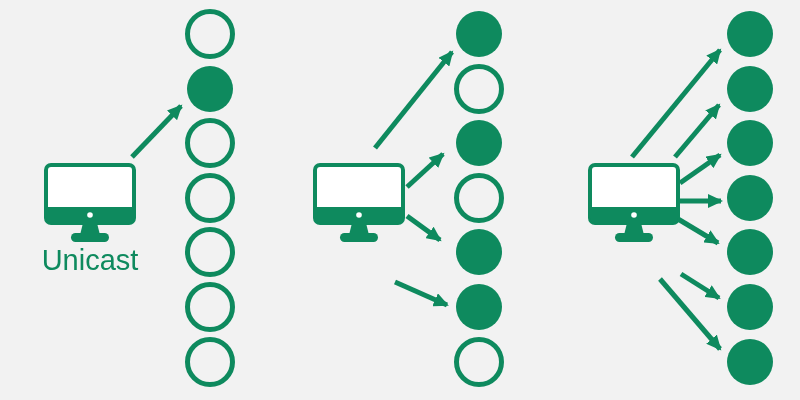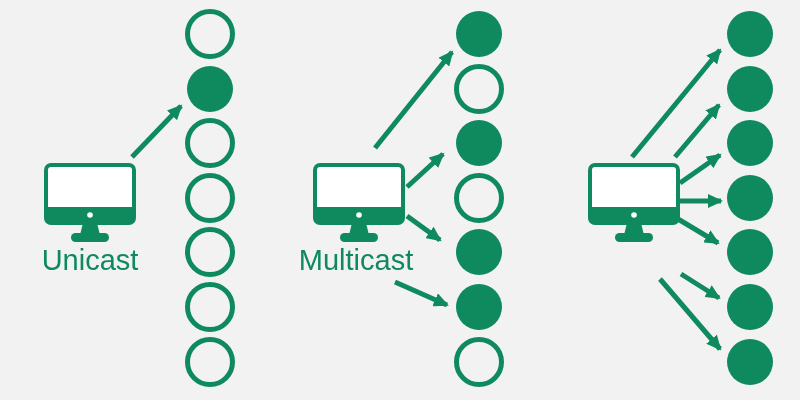--- a/index.html
+++ b/index.html
@@ -97,15 +97,14 @@
     <svg viewBox="0 0 92 80">
       <rect x="2" y="2" width="88" height="58" rx="5" fill="var(--screen)" stroke="var(--accent)" stroke-width="4"></rect>
       <path d="M2,44 H90 V55 a5,5 0 0 1 -5,5 H7 a5,5 0 0 1 -5,-5 Z" fill="var(--accent)"></path>
       <circle cx="46" cy="52" r="2.8" fill="var(--screen)"></circle>
       <path d="M39,60 L53,60 L56,72 L36,72 Z" fill="var(--accent)"></path>
       <rect x="27" y="70" width="38" height="9" rx="4.5" fill="var(--accent)"></rect>
     </svg>
   </div>
 
   <div class="cast-label unicast">Unicast</div>
-  <div class="cast-label multicast">Multicast</div>
 
 </div>
 
 </body></html>

